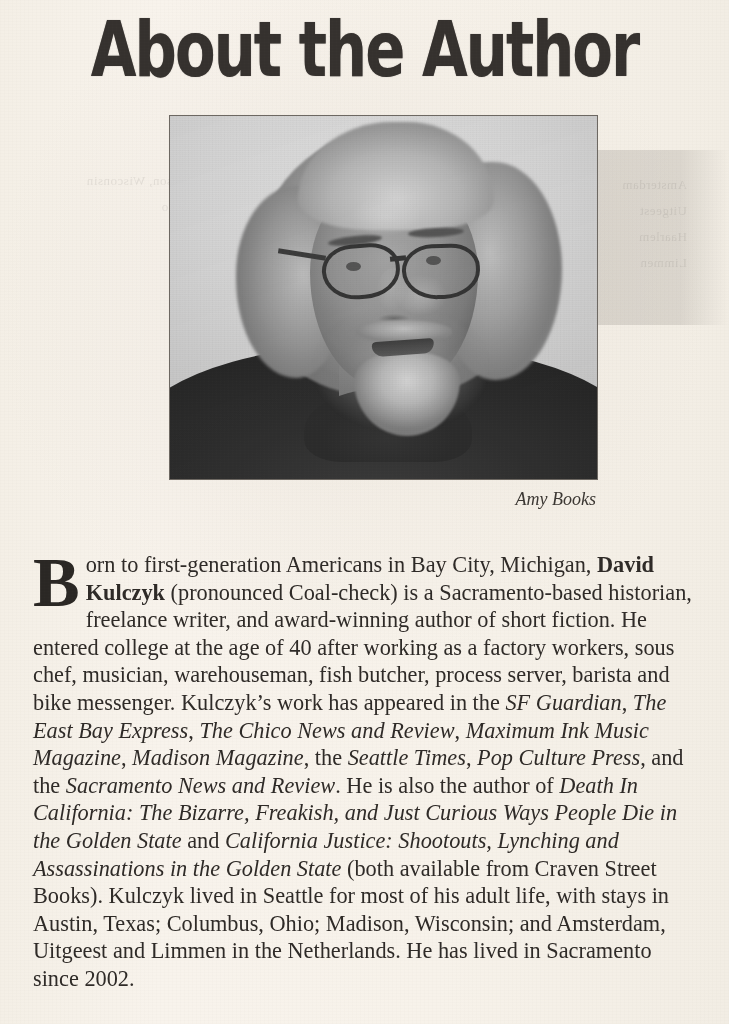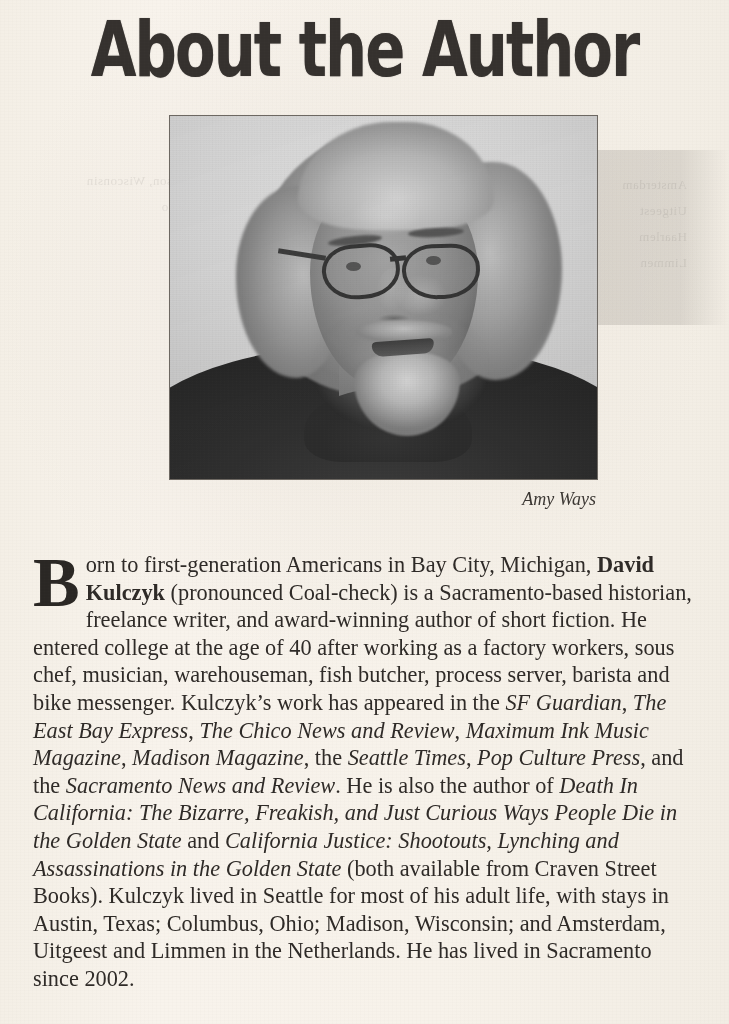--- a/index.html
+++ b/index.html
@@ -417,21 +417,21 @@
     <div class="mouth"></div>
     <div class="lens lens-l"></div>
     <div class="lens lens-r"></div>
     <div class="bridge"></div>
     <div class="temple"></div>
     <div class="photo-scan-tint"></div>
     <div class="photo-grain"></div>
   </div>
 </div>
 
-<div class="photo-credit">Amy Ways</div>
+<div class="photo-credit">Amy Books</div>
 
 <div class="body-copy">
   <p>
     <span class="dropcap">B</span><span><span>orn to first-generation Americans in Bay City, Michigan, </span><b>David Kulczyk</b><span> (pronounced Coal-check) is a Sacramento-based historian, freelance writer, and award-winning author of short fiction. He entered college at the age of 40 after working as a factory workers, sous chef, musician, warehouseman, fish butcher, process server, barista and bike messenger. Kulczyk’s work has appeared in the </span><i>SF Guardian</i><span>, </span><i>The East Bay Express</i><span>, </span><i>The Chico News and Review</i><span>, </span><i>Maximum Ink Music Magazine</i><span>, </span><i>Madison Magazine</i><span>, the </span><i>Seattle Times</i><span>, </span><i>Pop Culture Press</i><span>, and the </span><i>Sacramento News and Review</i><span>. He is also the author of </span><i>Death In California: The Bizarre, Freakish, and Just Curious Ways People Die in the Golden State</i><span> and </span><i>California Justice: Shootouts, Lynching and Assassinations in the Golden State</i><span> (both available from Craven Street Books). Kulczyk lived in Seattle for most of his adult life, with stays in Austin, Texas; Columbus, Ohio; Madison, Wisconsin; and Amsterdam, Uitgeest and Limmen in the Netherlands. He has lived in Sacramento since 2002.</span></span>
   </p>
 </div>
 
 <div class="grain"></div>
 
 </body></html>

